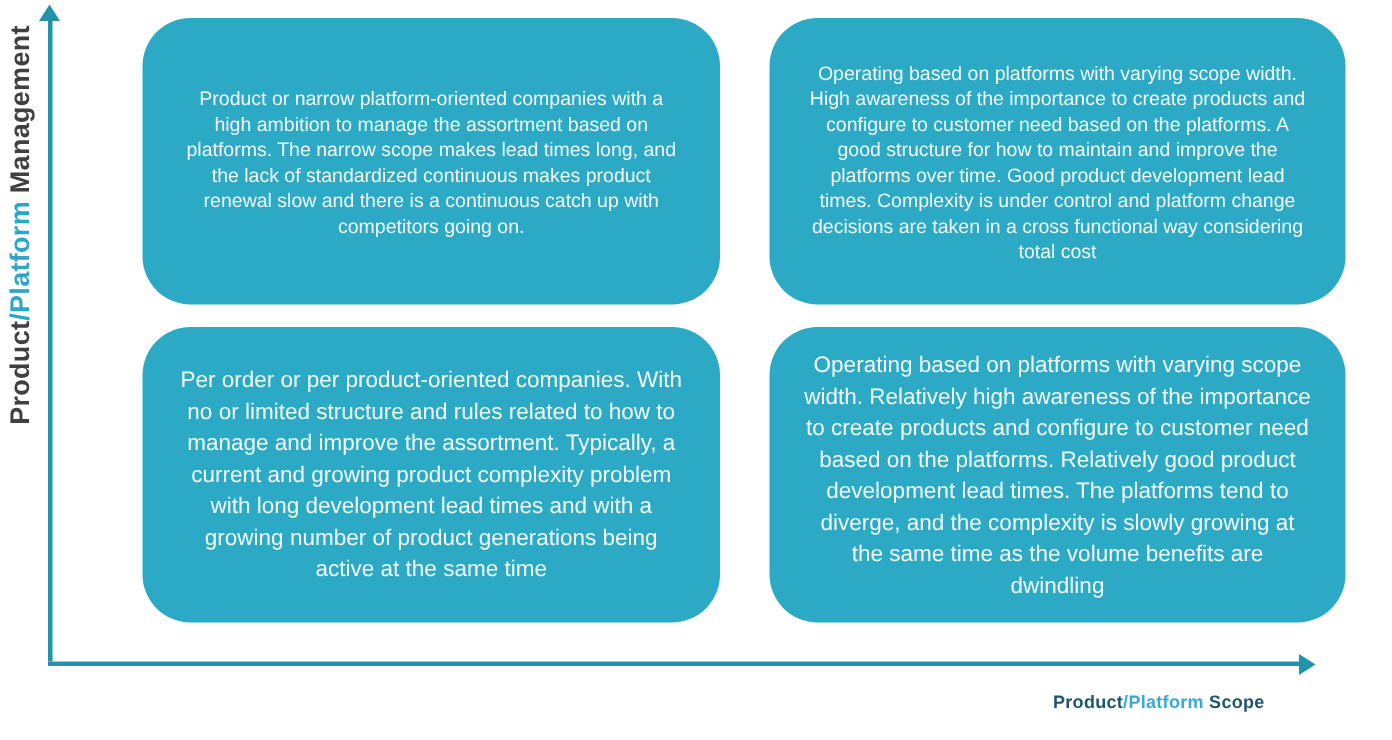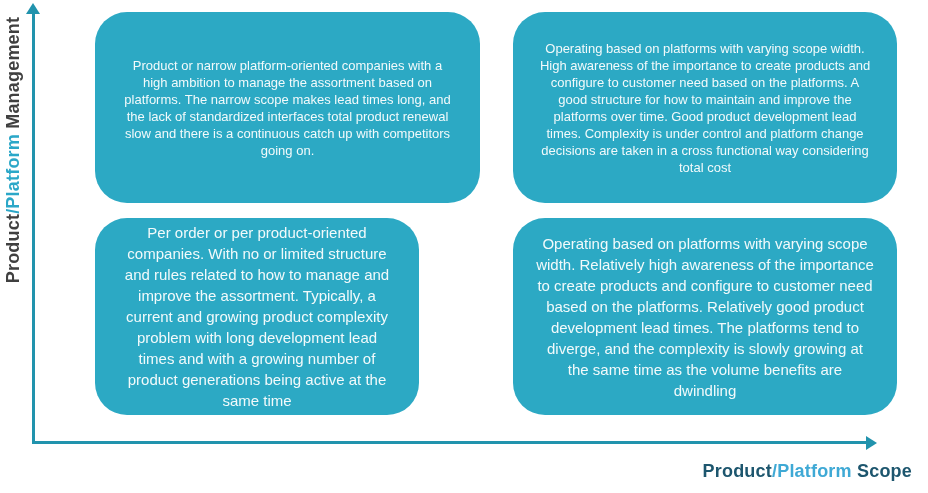--- a/index.html
+++ b/index.html
@@ -55,22 +55,22 @@
     font-weight: bold;
     letter-spacing: 0.2px;
     white-space: nowrap;
     color: var(--axis-label-dark, #404040);
   }
   .y-label .accent { color: var(--axis-label-accent, #2BA7C8); }
   .x-label {
     position: absolute;
     left: 702px; top: 461px;
     width: 210px;
-    text-align: right;
-    font-size: 18px;
+    text-align: left;
+    font-size: 12px;
     font-weight: bold;
     letter-spacing: 0.2px;
     white-space: nowrap;
     color: var(--x-label-dark, #1D566E);
   }
   .x-label .accent { color: var(--x-label-accent, #3FA9D5); }
   
   .box {
     position: absolute;
     background: var(--quadrant-fill, #2CA9C4);
@@ -78,21 +78,21 @@
     display: flex;
     align-items: center;
     justify-content: center;
     color: var(--quadrant-text, #F2FAFB);
     text-align: center;
     margin-left: 32px;
   }
   .box p { margin: 0; }
   .box.tl { left: 63px;  top: 12px;  width: 385px; height: 191px; font-size: 13px; line-height: 17px; }
   .box.tr { left: 481px; top: 12px;  width: 384px; height: 191px; font-size: 13px; line-height: 17px; }
-  .box.bl { left: 63px;  top: 218px; width: 324px; height: 197px; font-size: 15px; line-height: 21px; }
+  .box.bl { left: 63px;  top: 218px; width: 385px; height: 197px; font-size: 15px; line-height: 21px; }
   .box.br { left: 481px; top: 218px; width: 384px; height: 197px; font-size: 15px; line-height: 21px; }
   .box.tl p, .box.tr p { padding: 0 26px; }
   .box.bl p, .box.br p { padding: 0 22px; }
 </style>
 </head>
 <body>
 
 <div class="canvas">
 
   <div class="y-axis-line"></div>
@@ -101,21 +101,21 @@
   <div class="x-axis-arrow"></div>
 
   <div class="y-label">
     <span>Product</span><span class="accent">/Platform</span><span> Management</span>
   </div>
   <div class="x-label">
     <span>Product</span><span class="accent">/Platform</span><span> Scope</span>
   </div>
 
   <div class="box tl">
-    <p>Product or narrow platform-oriented companies with a high ambition to manage the assortment based on platforms. The narrow scope makes lead times long, and the lack of standardized interfaces total product renewal slow and there is a continuous catch up with competitors going on.</p>
+    <p>Product or narrow platform-oriented companies with a high ambition to manage the assortment based on platforms. The narrow scope makes lead times long, and the lack of standardized continuous makes product renewal slow and there is a continuous catch up with competitors going on.</p>
   </div>
   <div class="box tr">
     <p>Operating based on platforms with varying scope width. High awareness of the importance to create products and configure to customer need based on the platforms. A good structure for how to maintain and improve the platforms over time. Good product development lead times. Complexity is under control and platform change decisions are taken in a cross functional way considering total cost</p>
   </div>
   <div class="box bl">
     <p>Per order or per product-oriented companies. With no or limited structure and rules related to how to manage and improve the assortment. Typically, a current and growing product complexity problem with long development lead times and with a growing number of product generations being active at the same time</p>
   </div>
   <div class="box br">
     <p>Operating based on platforms with varying scope width. Relatively high awareness of the importance to create products and configure to customer need based on the platforms. Relatively good product development lead times. The platforms tend to diverge, and the complexity is slowly growing at the same time as the volume benefits are dwindling</p>
   </div>

